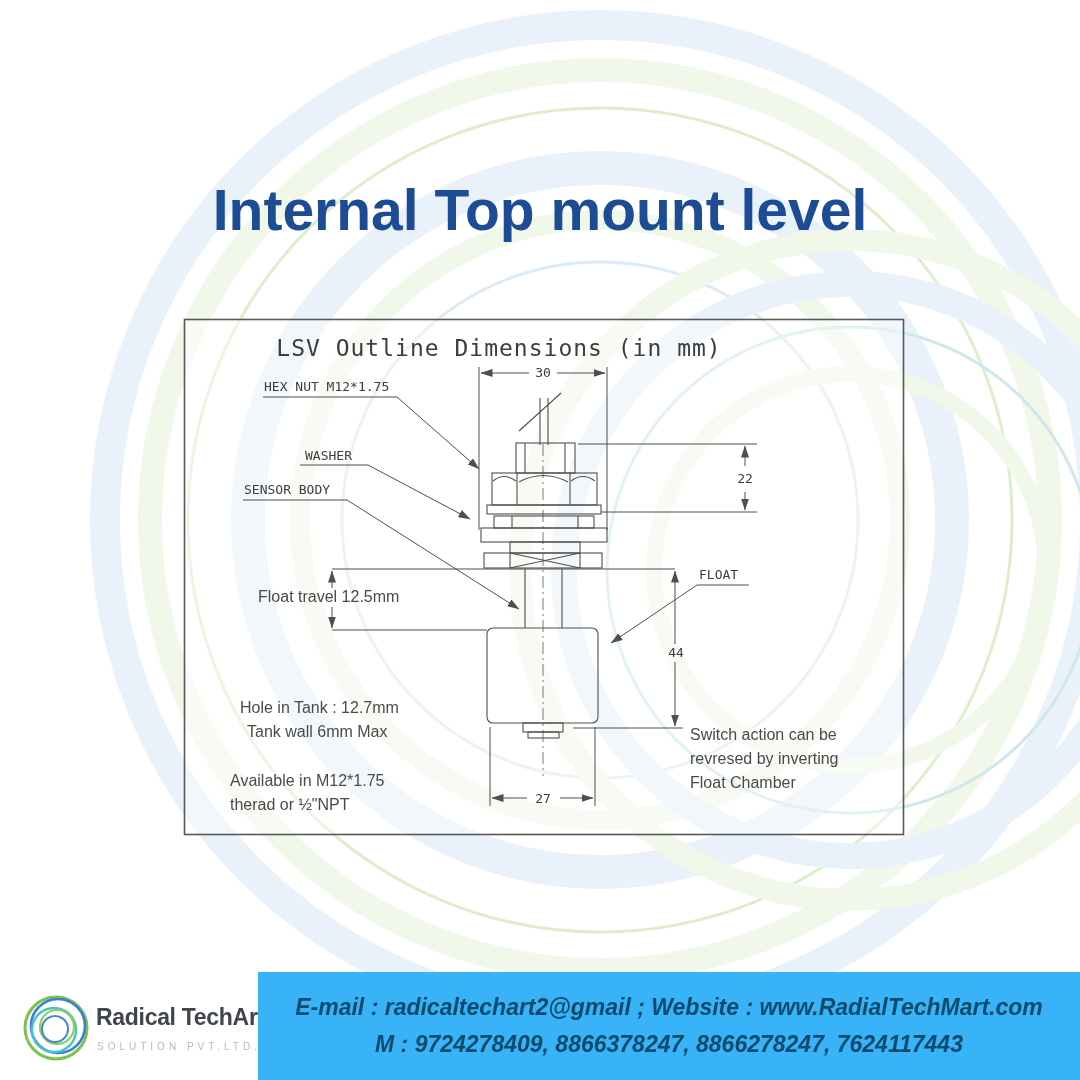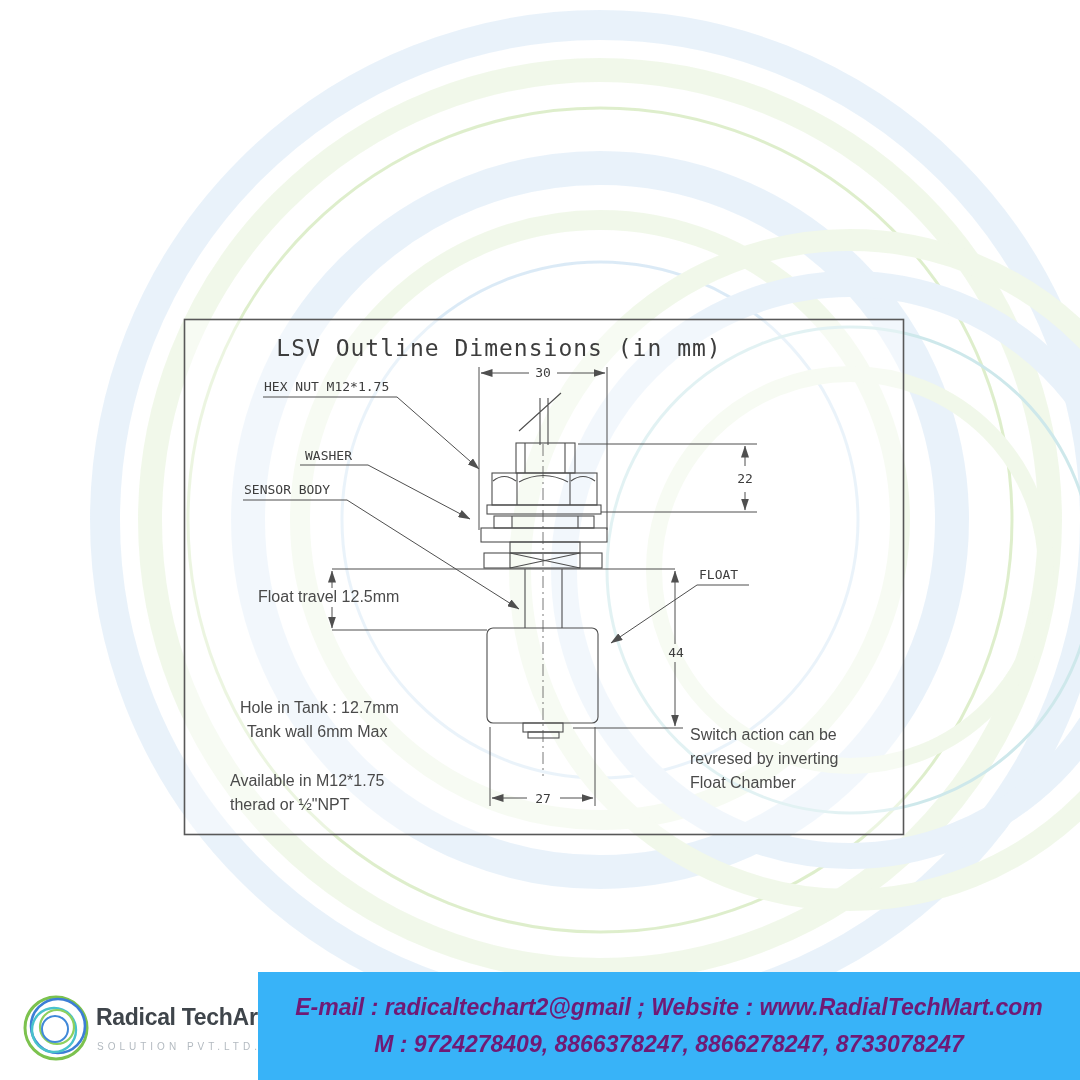--- a/index.html
+++ b/index.html
@@ -20,21 +20,21 @@
   .brand-name {
     position:absolute; left:96px; top:1004px; z-index:2;
     font-size:23px; font-weight:bold; color:#3f454b; letter-spacing:-0.3px;
   }
   .brand-sub {
     position:absolute; left:97px; top:1041px; z-index:2;
     font-size:10px; color:#b3bac0; letter-spacing:4px;
   }
   .contact-banner {
     position:absolute; left:258px; top:972px; width:822px; height:108px; z-index:2;
-    background:#38b3f8; color:#701a75;
+    background:#38b3f8; color:#0c4a6e;
     display:flex; flex-direction:column; align-items:center; justify-content:center;
     font-weight:bold; font-style:italic; font-size:23px; line-height:1; gap:14px;
   }
 </style>
 </head>
 <body>
 
 <svg class="bg-rings" width="1080" height="1080" viewBox="0 0 1080 1080" aria-hidden="true">
   <g fill="none" opacity="0.5">
     <circle cx="600" cy="520" r="495" stroke="#d4e6f6" stroke-width="30"></circle>
@@ -44,20 +44,21 @@
     <circle cx="600" cy="520" r="300" stroke="#e4f2d6" stroke-width="20"></circle>
     <circle cx="600" cy="520" r="258" stroke="#b9d7ef" stroke-width="3"></circle>
     <circle cx="850" cy="570" r="330" stroke="#e4f2d6" stroke-width="22"></circle>
     <circle cx="850" cy="570" r="286" stroke="#d4e6f6" stroke-width="26"></circle>
     <circle cx="850" cy="570" r="243" stroke="#9ed3d8" stroke-width="3"></circle>
     <circle cx="850" cy="570" r="196" stroke="#e4f2d6" stroke-width="16"></circle>
   </g>
 </svg>
 
 <div class="main-title">
+  <div>Internal Top mount level</div>
 </div>
 
 <svg class="diagram-svg" width="722" height="518" viewBox="183 318 722 518">
   <defs>
     <marker id="arr" markerWidth="12" markerHeight="8" refX="11.5" refY="4" orient="auto" markerUnits="userSpaceOnUse">
       <path d="M0,0 L12,4 L0,8 z" fill="#4f4f4f"></path>
     </marker>
   </defs>
 
   <rect x="184.5" y="319.5" width="719" height="515" fill="rgba(255,255,255,0.42)" stroke="#585858" stroke-width="1.6"></rect>
@@ -153,14 +154,14 @@
     <circle cx="36" cy="40" r="22" stroke="#49c2cb" stroke-width="2.4"></circle>
     <circle cx="39" cy="37" r="17" stroke="#8ed05e" stroke-width="2.2"></circle>
     <circle cx="37" cy="39" r="13" stroke="#4088d8" stroke-width="2"></circle>
   </g>
 </svg>
 <div class="brand-name">Radical TechArt</div>
 <div class="brand-sub">SOLUTION PVT.LTD.</div>
 
 <div class="contact-banner">
   <div>E-mail : radicaltechart2@gmail ; Website : www.RadialTechMart.com</div>
-  <div>M : 9724278409, 8866378247, 8866278247, 8733078247</div>
+  <div>M : 9724278409, 8866378247, 8866278247, 7624117443</div>
 </div>
 
 </body></html>

